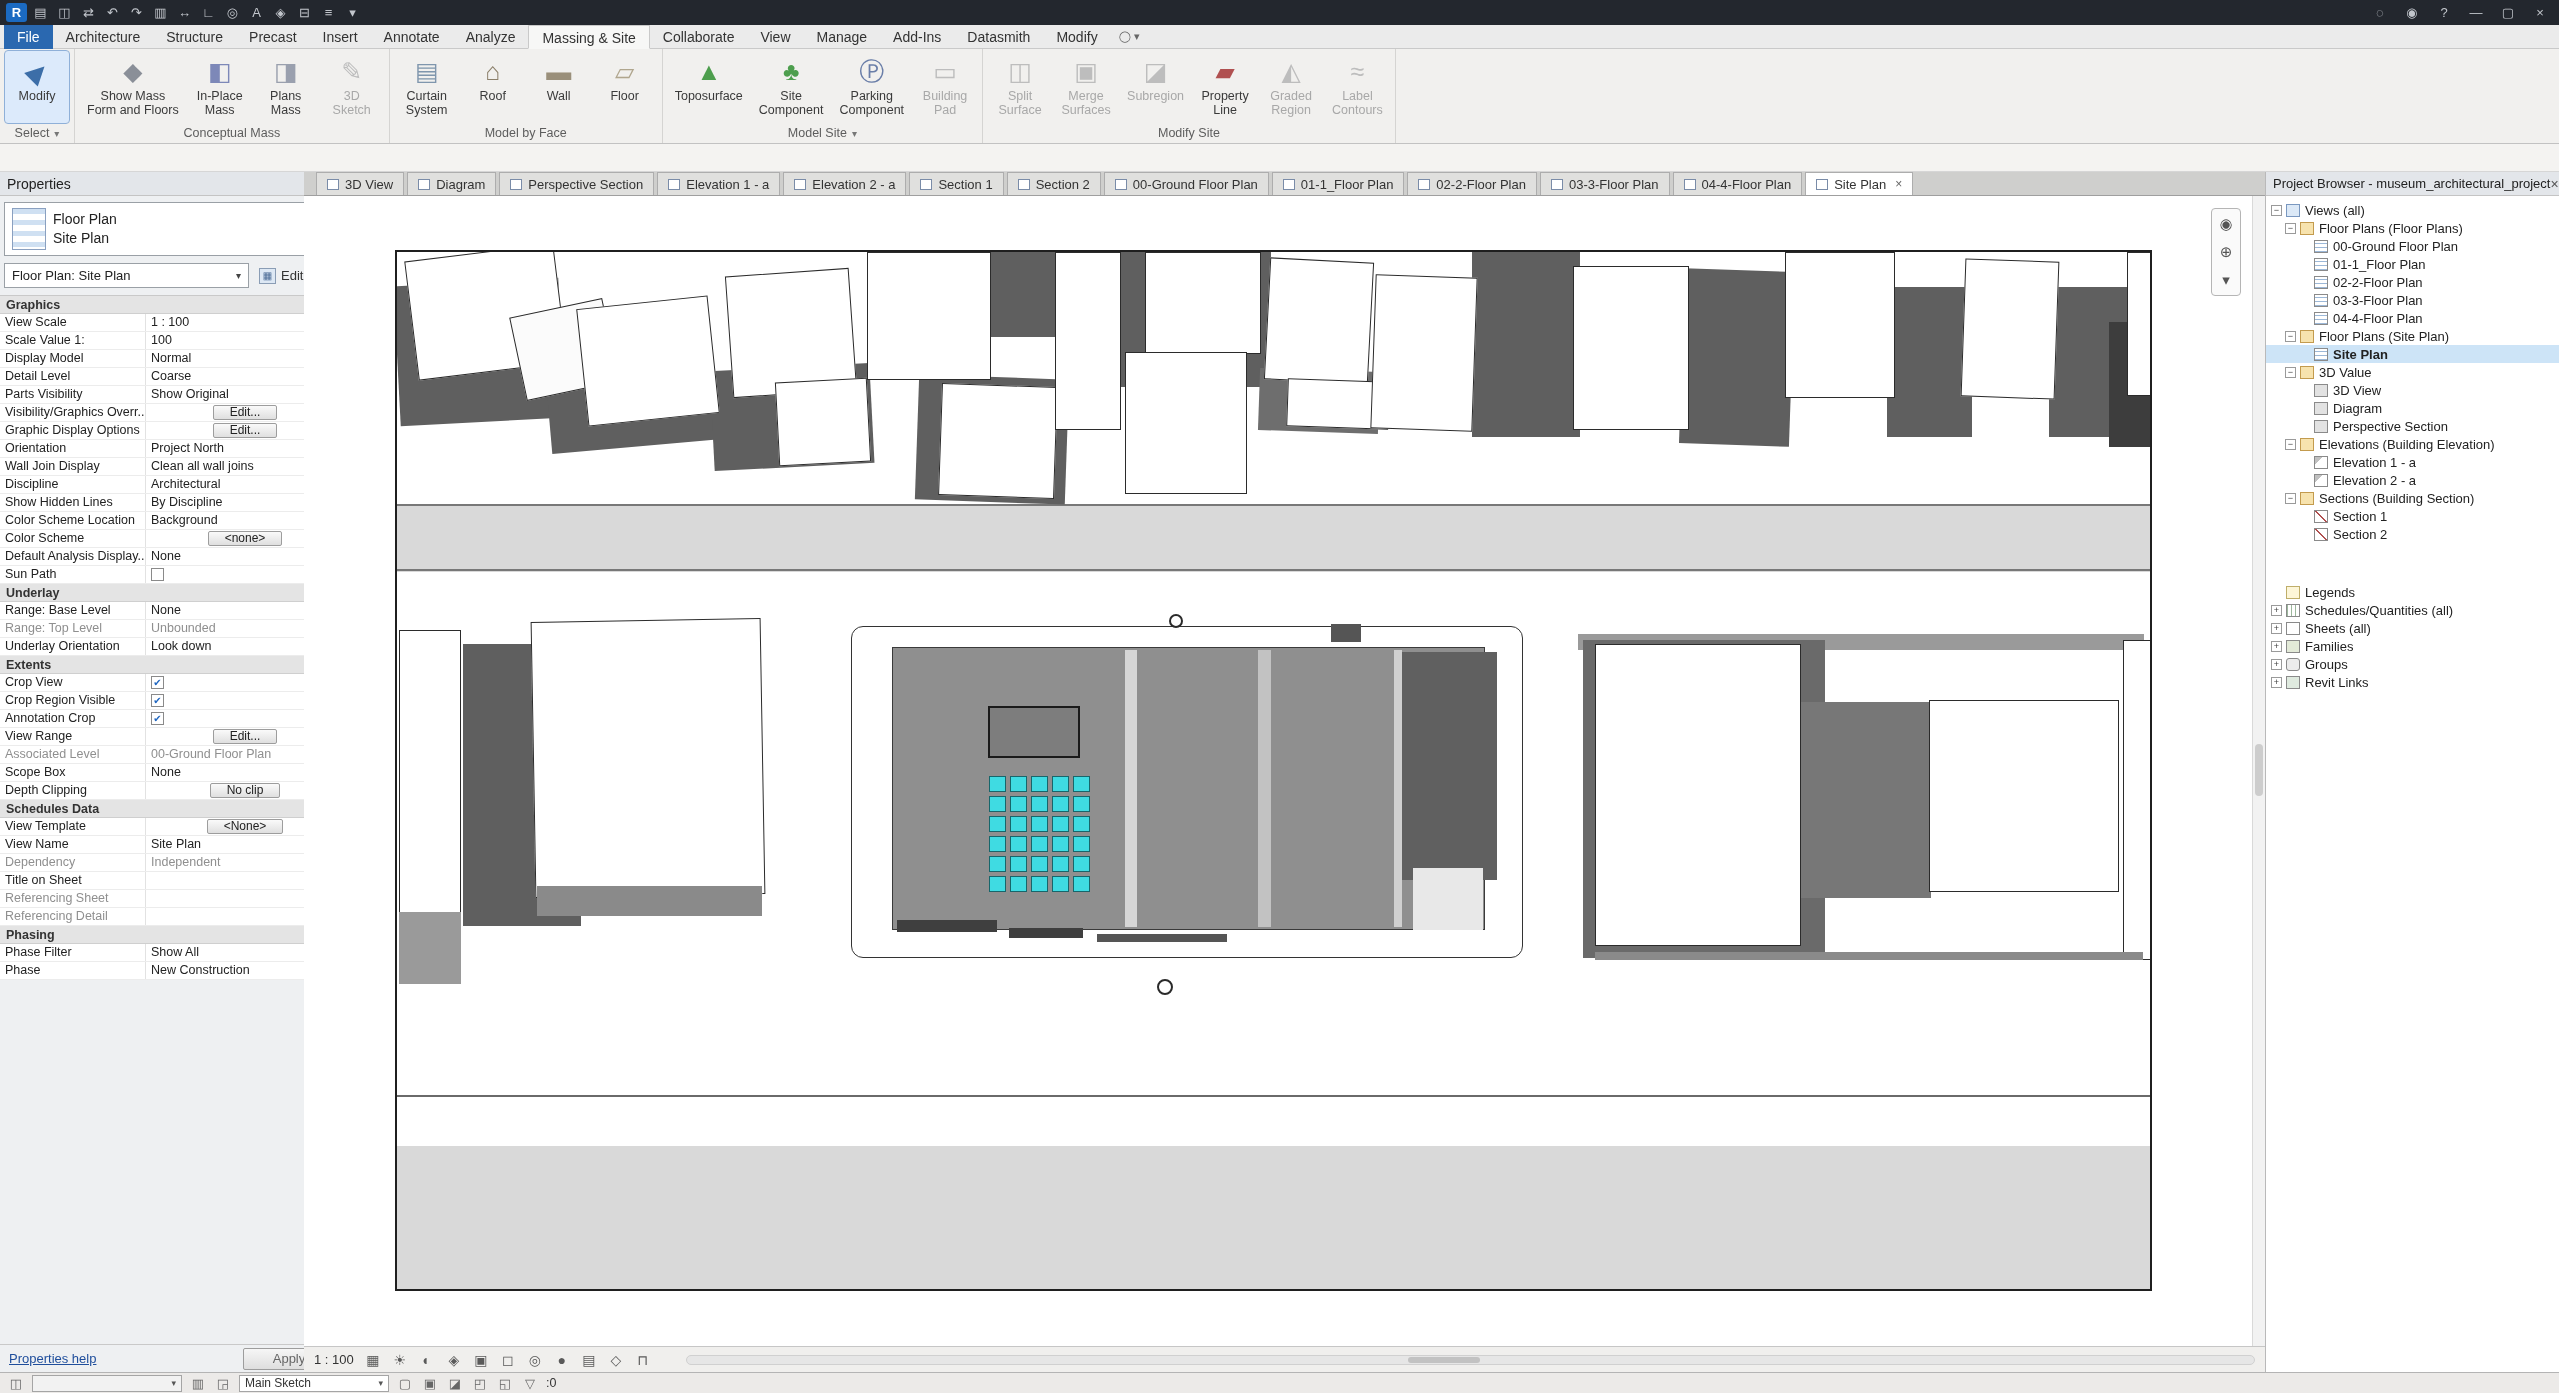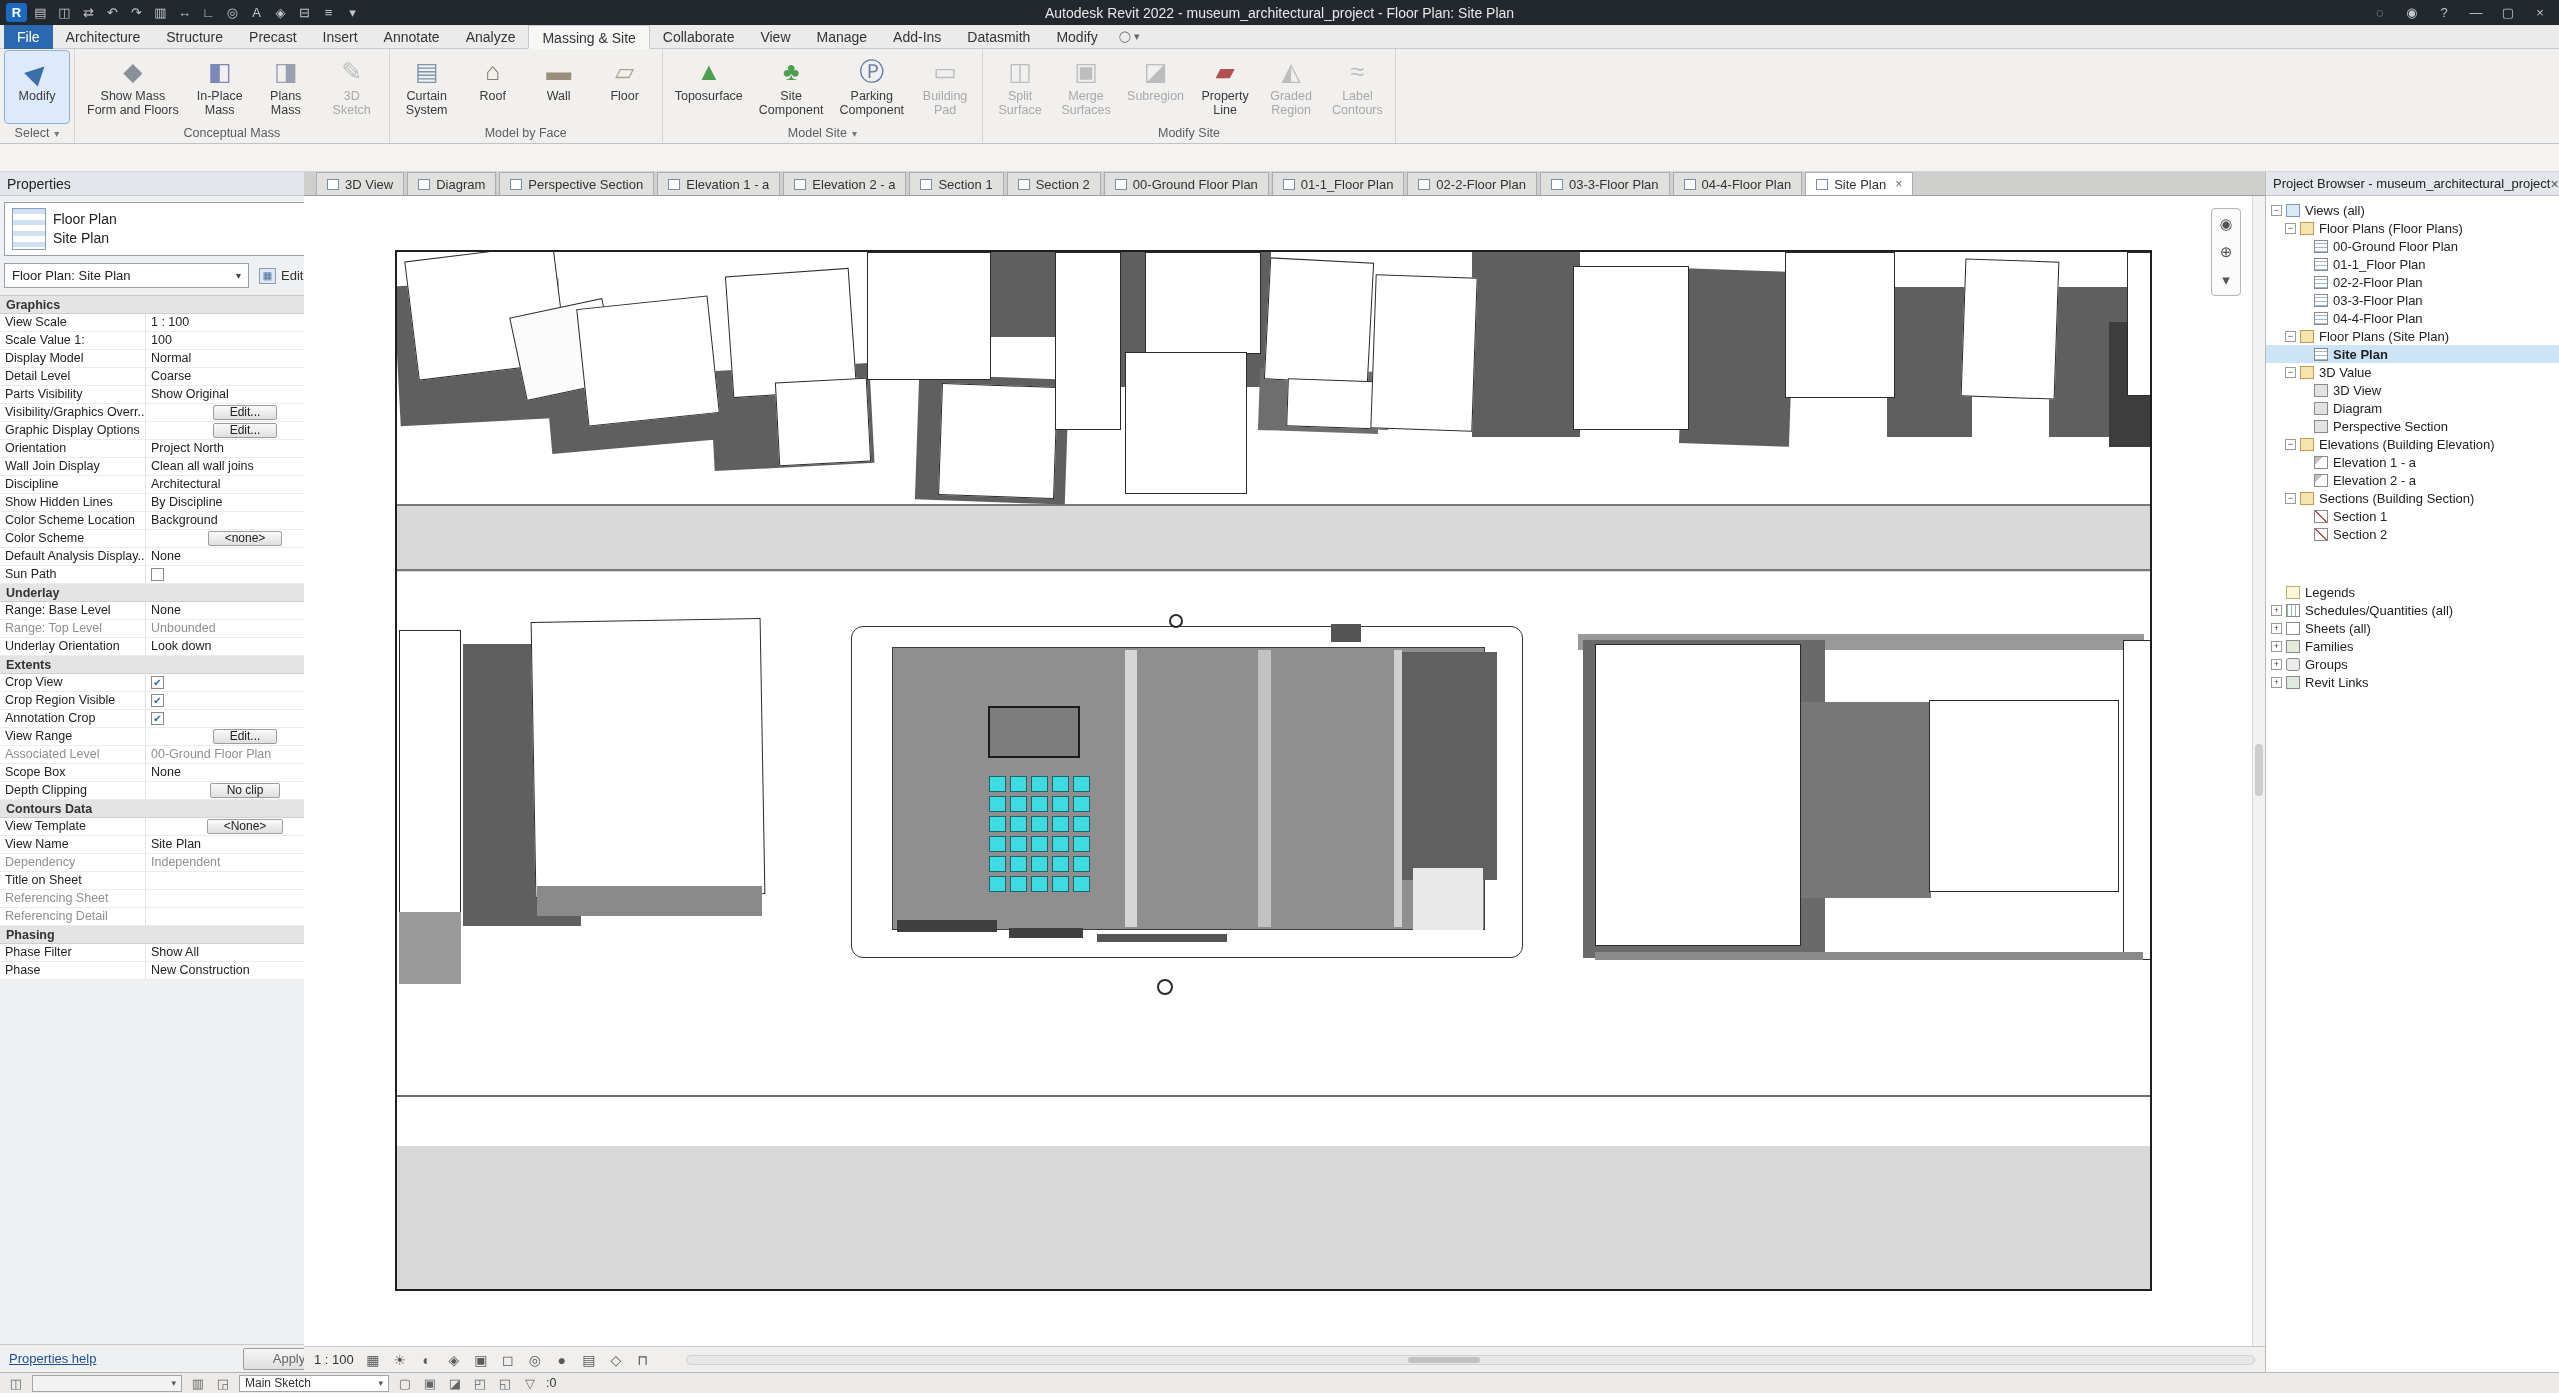--- a/index.html
+++ b/index.html
@@ -131,21 +131,20 @@
         <span class="qicon">▥</span>
         <span class="qicon">↔</span>
         <span class="qicon">∟</span>
         <span class="qicon">◎</span>
         <span class="qicon">A</span>
         <span class="qicon">◈</span>
         <span class="qicon">⊟</span>
         <span class="qicon">≡</span>
         <span class="qicon">▾</span>
       </div>
-    <div class="tb-title">Autodesk Revit 2022 - museum_architectural_project - Floor Plan: Site Plan</div>
     <div class="tb-right" id="tbright">
         <span class="qicon">◌</span>
         <span class="qicon">◉</span>
         <span class="qicon">?</span>
         <span class="qicon">—</span>
         <span class="qicon">▢</span>
         <span class="qicon">×</span>
       </div>
   </div>
 
@@ -479,21 +478,21 @@
             <span>None</span>
           </span>
         </div>
         <div class="prow">
           <span class="plab">Depth Clipping</span>
           <span class="pval">
             <span class="pbtn">No clip</span>
           </span>
         </div>
         <div class="psec">
-          <span>Contours Data</span>
+          <span>Schedules Data</span>
           <span class="col">▴</span>
         </div>
         <div class="prow">
           <span class="plab">View Template</span>
           <span class="pval">
             <span class="pbtn">&lt;None&gt;</span>
           </span>
         </div>
         <div class="prow">
           <span class="plab">View Name</span>

